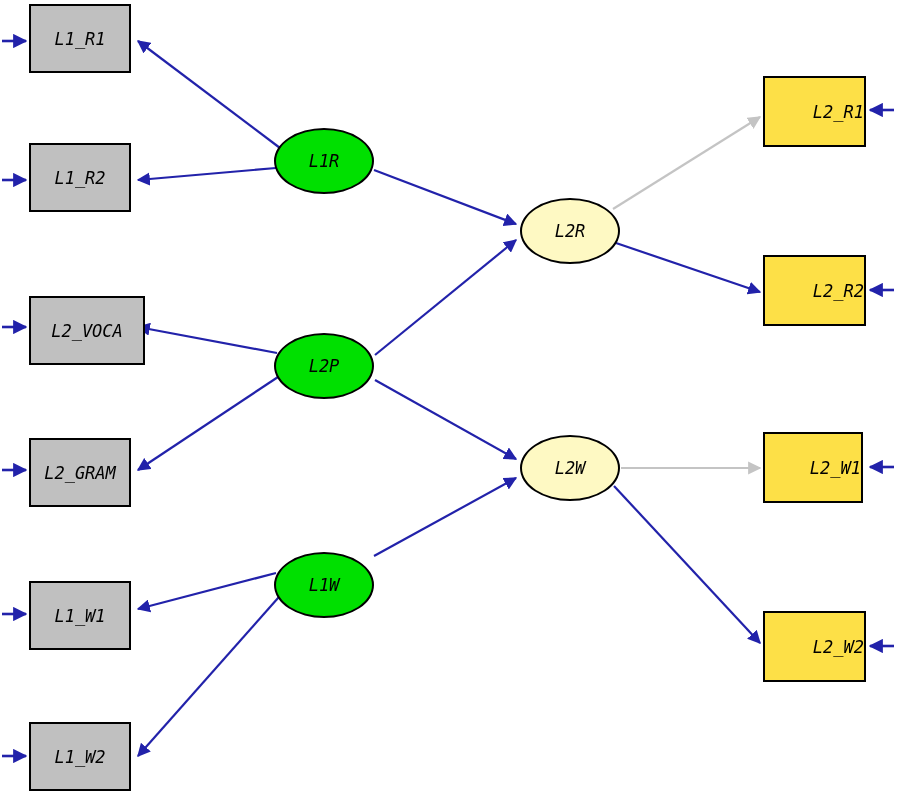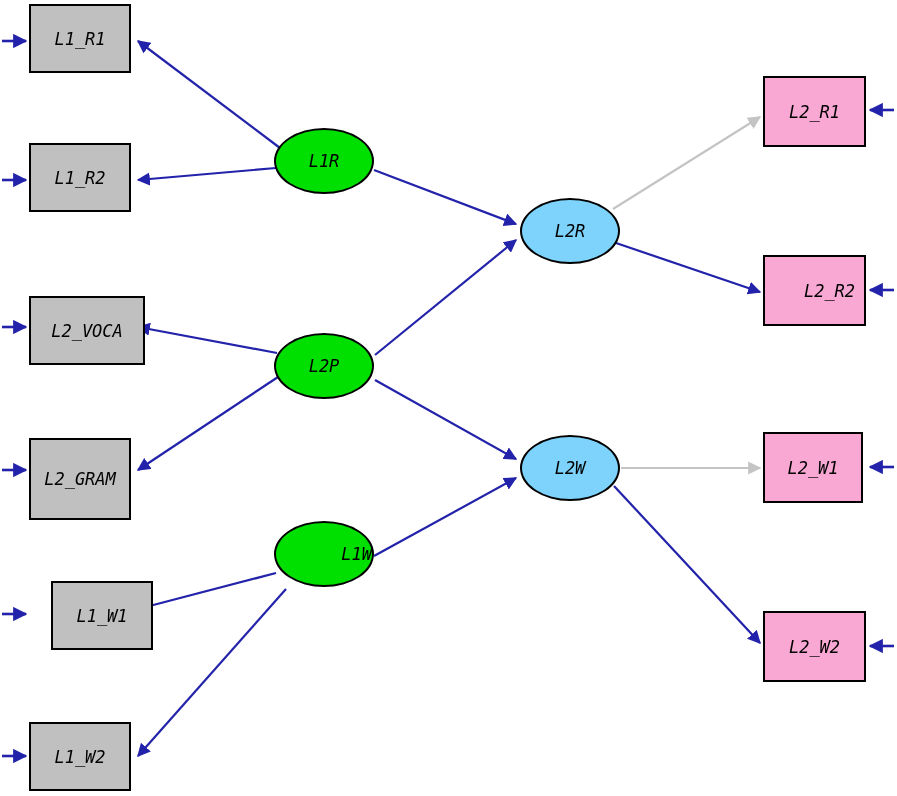--- a/index.html
+++ b/index.html
@@ -4,24 +4,24 @@
 <title>SEM Path Diagram</title>
 <style>
   html,body{margin:0;padding:0;background:#ffffff;}
   body{font-family:"DejaVu Sans Mono",monospace;}
   #canvas{position:relative;width:897px;height:796px;background:#ffffff;overflow:hidden;}
   #edges{position:absolute;left:0;top:0;width:897px;height:796px;}
   .node{position:absolute;box-sizing:border-box;display:flex;align-items:center;justify-content:center;
         text-align:center;color:#000000;white-space:nowrap;}
   .box{border:2px solid #000000;font-family:"DejaVu Sans Mono",monospace;font-size:17px;letter-spacing:0px;}
   .box.observed-left{background:#c0c0c0;}
-  .box.observed-right{background:#f9a8d4;}
+  .box.observed-right{background:#fde047;justify-content:flex-end;}
   .ellipse{border:2px solid #000000;border-radius:50%;font-family:"DejaVu Sans Mono",monospace;font-size:17px;}
   .ellipse.latent-green{background:#00e000;}
-  .ellipse.latent-yellow{background:#7dd3fc;}
+  .ellipse.latent-yellow{background:#fef9c3;}
   .nlabel{pointer-events:none;font-style:italic;}
 </style>
 </head>
 <body>
 
 <div id="canvas">
 
   <svg id="edges" viewBox="0 0 897 796" xmlns="http://www.w3.org/2000/svg">
     <defs>
       <marker id="ah-blue" viewBox="0 0 10 10" refX="9" refY="5" markerWidth="6" markerHeight="6" orient="auto-start-reverse">
@@ -67,36 +67,36 @@
   <div id="node-layer">
       <div class="node box observed-left" style="left: 29px; top: 4px; width: 102px; height: 69px;">
         <span class="nlabel">L1_R1</span>
       </div>
       <div class="node box observed-left" style="left: 29px; top: 143px; width: 102px; height: 69px;">
         <span class="nlabel">L1_R2</span>
       </div>
       <div class="node box observed-left" style="left: 29px; top: 296px; width: 116px; height: 69px;">
         <span class="nlabel">L2_VOCA</span>
       </div>
-      <div class="node box observed-left" style="left: 29px; top: 438px; width: 102px; height: 82px;">
+      <div class="node box observed-left" style="left: 29px; top: 438px; width: 102px; height: 69px;">
         <span class="nlabel">L2_GRAM</span>
       </div>
-      <div class="node box observed-left" style="left: 29px; top: 581px; width: 102px; height: 69px; margin-left: 22px;">
+      <div class="node box observed-left" style="left: 29px; top: 581px; width: 102px; height: 69px;">
         <span class="nlabel">L1_W1</span>
       </div>
       <div class="node box observed-left" style="left: 29px; top: 722px; width: 102px; height: 69px;">
         <span class="nlabel">L1_W2</span>
       </div>
       <div class="node ellipse latent-green" style="left: 274px; top: 128px; width: 100px; height: 66px; justify-content: center;">
         <span class="nlabel">L1R</span>
       </div>
       <div class="node ellipse latent-green" style="left: 274px; top: 333px; width: 100px; height: 66px;">
         <span class="nlabel">L2P</span>
       </div>
-      <div class="node ellipse latent-green" style="left: 274px; top: 521px; width: 100px; height: 66px; justify-content: flex-end;">
+      <div class="node ellipse latent-green" style="left: 274px; top: 552px; width: 100px; height: 66px;">
         <span class="nlabel">L1W</span>
       </div>
       <div class="node ellipse latent-yellow" style="left: 520px; top: 198px; width: 100px; height: 66px;">
         <span class="nlabel">L2R</span>
       </div>
       <div class="node ellipse latent-yellow" style="left: 520px; top: 435px; width: 100px; height: 66px;">
         <span class="nlabel">L2W</span>
       </div>
       <div class="node box observed-right" style="left: 763px; top: 76px; width: 103px; height: 71px;">
         <span class="nlabel">L2_R1</span>

